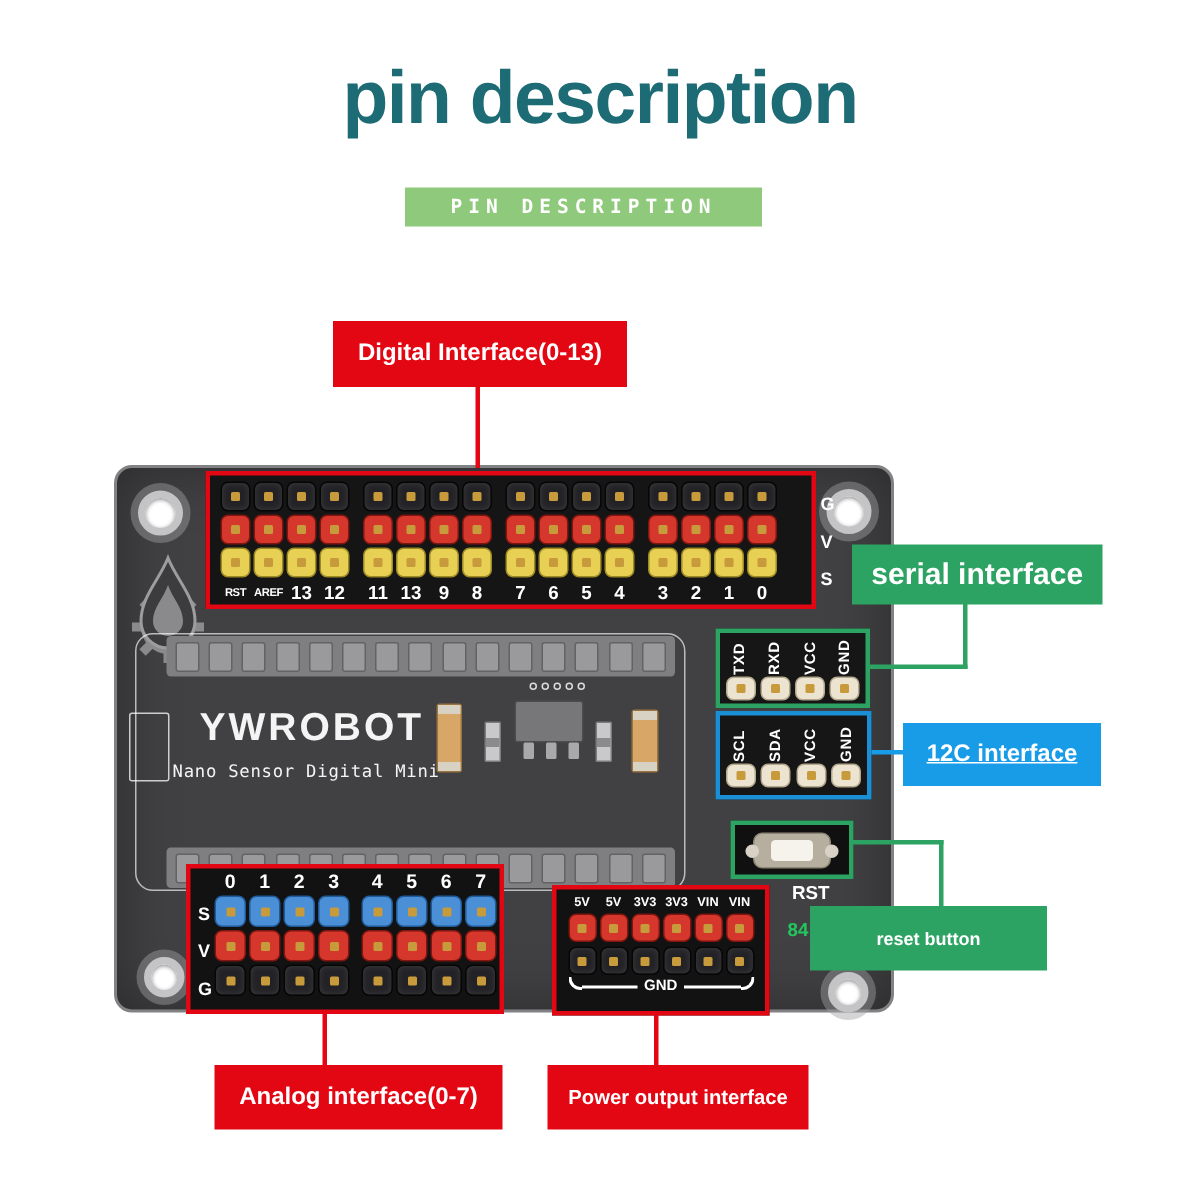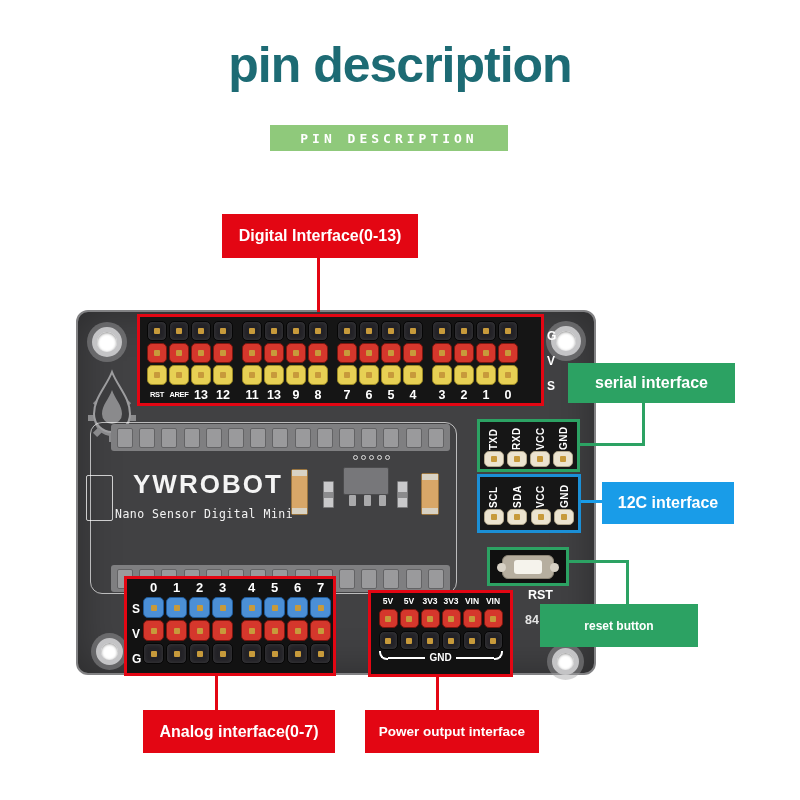--- a/index.html
+++ b/index.html
@@ -14,29 +14,29 @@
   .page-title{left:0;top:36px;width:800px;text-align:center;font-size:50px;font-weight:bold;
     color:var(--title);letter-spacing:-1px;}
   .badge{left:270px;top:125px;width:238px;height:26px;background:var(--badge);color:#fff;
     font-family:"DejaVu Sans Mono",monospace;font-weight:bold;font-size:13px;letter-spacing:4px;
     display:flex;align-items:center;justify-content:center;}
 
   
   .callout{color:#fff;font-weight:bold;display:flex;align-items:center;justify-content:center;z-index:20;}
   .callout.red{background:var(--red);}
   .callout.green{background:var(--green);}
-  .callout.blue{background:var(--blue);}
+  .callout.blue{background:var(--blue);text-decoration:underline;}
   .line{z-index:15;}
   .line.red{background:var(--red);}
   .line.green{background:var(--green);}
   .line.blue{background:var(--blue);}
 
   .lbl-digital{left:222px;top:214px;width:196px;height:44px;font-size:16px;}
   .ln-digital{left:317px;top:256px;width:3px;height:56px;}
-  .lbl-serial{left:568px;top:363px;width:167px;height:40px;font-size:16px;text-align:right;}
+  .lbl-serial{left:568px;top:363px;width:167px;height:40px;font-size:20px;text-align:right;}
   .ln-serial-v{left:642px;top:401px;width:3px;height:45px;}
   .ln-serial-h{left:579px;top:443px;width:66px;height:3px;}
   .lbl-i2c{left:602px;top:482px;width:132px;height:42px;font-size:16px;}
   .ln-i2c{left:581px;top:500px;width:22px;height:3px;}
   .lbl-reset{left:540px;top:604px;width:158px;height:43px;font-size:12px;}
   .ln-reset-h{left:567px;top:560px;width:62px;height:3px;}
   .ln-reset-v{left:626px;top:560px;width:3px;height:46px;}
   .lbl-analog{left:132px;top:710px;width:192px;height:43px;font-size:16px;margin-left:11px;}
   .ln-analog{left:215px;top:674px;width:3px;height:36px;}
   .lbl-power{left:365px;top:710px;width:174px;height:43px;font-size:13.5px;}
@@ -117,21 +117,21 @@
   
   .reset-box{position:absolute;left:409px;top:235px;width:82px;height:39px;background:#101010;
     border:3px solid var(--green);z-index:5;display:flex;align-items:center;justify-content:center;}
   .rst-button{position:relative;width:52px;height:24px;background:#b6ae9f;border-radius:6px;
     border:1px solid #8d8576;}
   .rst-button::before{content:"";position:absolute;left:11px;top:4px;width:28px;height:14px;
     background:#f5f3ec;border-radius:3px;}
   .rst-nub{position:absolute;top:7px;width:9px;height:9px;background:#d8d2c6;border-radius:50%;}
   .rst-nub.l{left:-6px;} .rst-nub.r{right:-6px;}
   .rst-text{position:absolute;left:450px;top:276px;color:#fff;font-weight:bold;font-size:12.5px;}
-  .part-text{position:absolute;left:447px;top:301px;color:#e5e5e5;font-weight:bold;font-size:12.5px;}
+  .part-text{position:absolute;left:447px;top:301px;color:#22c55e;font-weight:bold;font-size:12.5px;}
 
   
   .analog-box{position:absolute;left:46px;top:264px;width:212px;height:100px;background:#121212;
     border:3px solid var(--red);z-index:5;}
   .analog-groups{position:absolute;left:16px;top:1px;display:flex;gap:8px;}
   .analog-groups .pin-label{width:21px;font-size:13px;}
   .svg-labels span{position:absolute;left:5px;color:#fff;font-weight:bold;font-size:12px;}
 
   
   .power-box{position:absolute;left:290px;top:278px;width:145px;height:87px;background:#121212;

